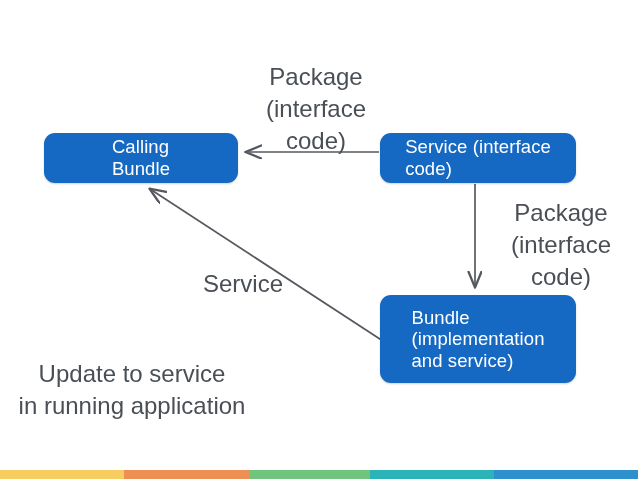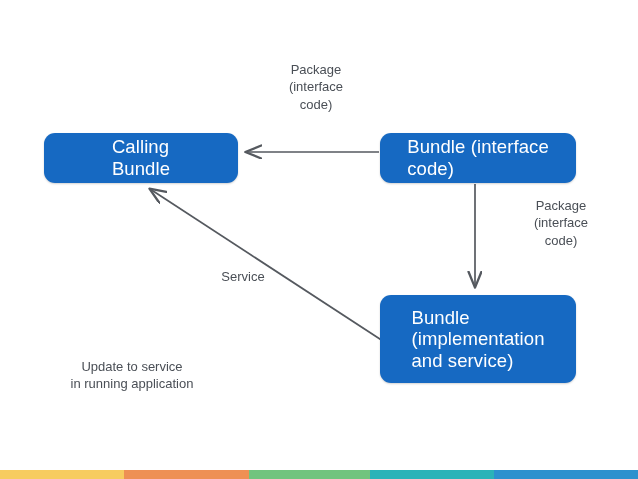--- a/index.html
+++ b/index.html
@@ -34,21 +34,21 @@
     box-shadow: 0 1px 2px rgba(0,0,0,0.18);
   }
   #node-calling      { left: 44px;  top: 133px; width: 194px; height: 50px; }
   #node-interface    { left: 380px; top: 133px; width: 196px; height: 50px; }
   #node-impl         { left: 380px; top: 295px; width: 196px; height: 88px; }
 
   
   .label {
     position: absolute;
     color: #4A4F56;
-    font-size: 13px;
+    font-size: 24px;
     line-height: 1.33;
     text-align: center;
     white-space: pre-line;
   }
   #label-pkg-top   { left: 236px; top: 61px;  width: 160px; }
   #label-pkg-right { left: 486px; top: 197px; width: 150px; text-align: center; }
   #label-service   { left: 193px; top: 268px; width: 100px; }
   #label-update    { left: 8px;   top: 358px; width: 248px; text-align: center; }
 
   
@@ -91,21 +91,21 @@
     </g>
 
     <g>
       <line x1="386" y1="343" x2="150" y2="189" stroke="#55595F" stroke-width="1.7" marker-end="url(#ah)"></line>
     </g>
   </svg>
 
   <div class="node" id="node-calling" style="white-space: pre-line; left: 44px; top: 133px; width: 194px; height: 50px; background: rgb(22, 105, 194); color: rgb(255, 255, 255);">Calling
 Bundle</div>
 
-  <div class="node" id="node-interface" style="white-space: pre-line; left: 380px; top: 133px; width: 196px; height: 50px; background: rgb(22, 105, 194); color: rgb(255, 255, 255);">Bundle (interface
+  <div class="node" id="node-interface" style="white-space: pre-line; left: 380px; top: 133px; width: 196px; height: 50px; background: rgb(22, 105, 194); color: rgb(255, 255, 255);">Service (interface
 code)</div>
 
   <div class="node" id="node-impl" style="white-space: pre-line; left: 380px; top: 295px; width: 196px; height: 88px; background: rgb(22, 105, 194); color: rgb(255, 255, 255);">Bundle
 (implementation
 and service)</div>
 
   <div class="label" id="label-pkg-top" style="color: rgb(74, 79, 86);">Package
 (interface
 code)</div>
 

